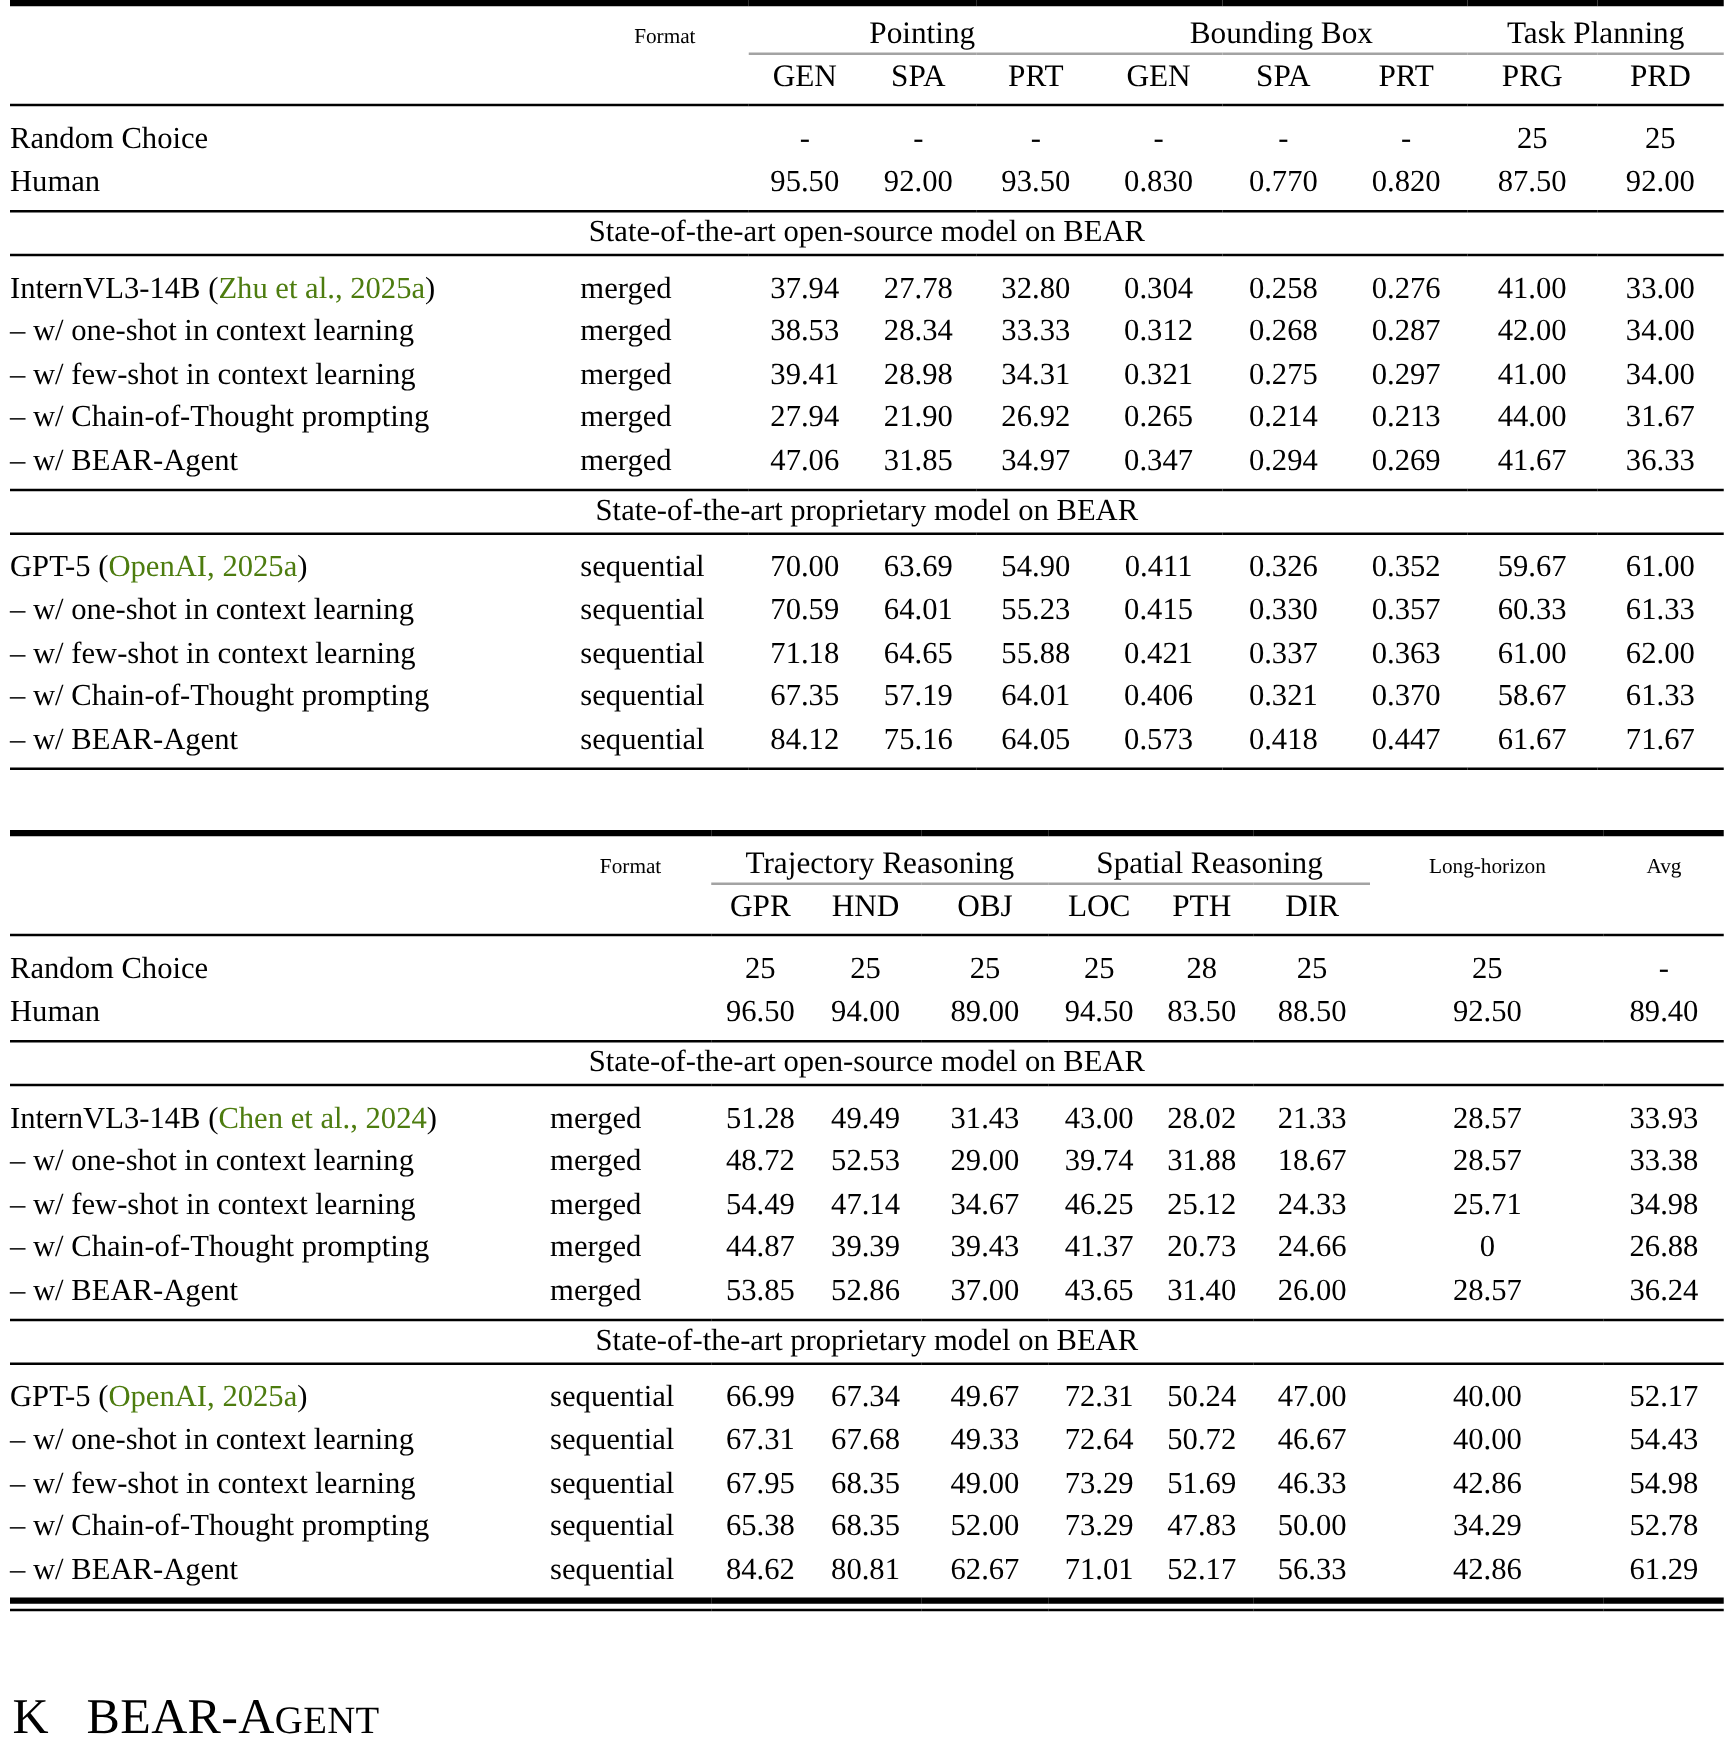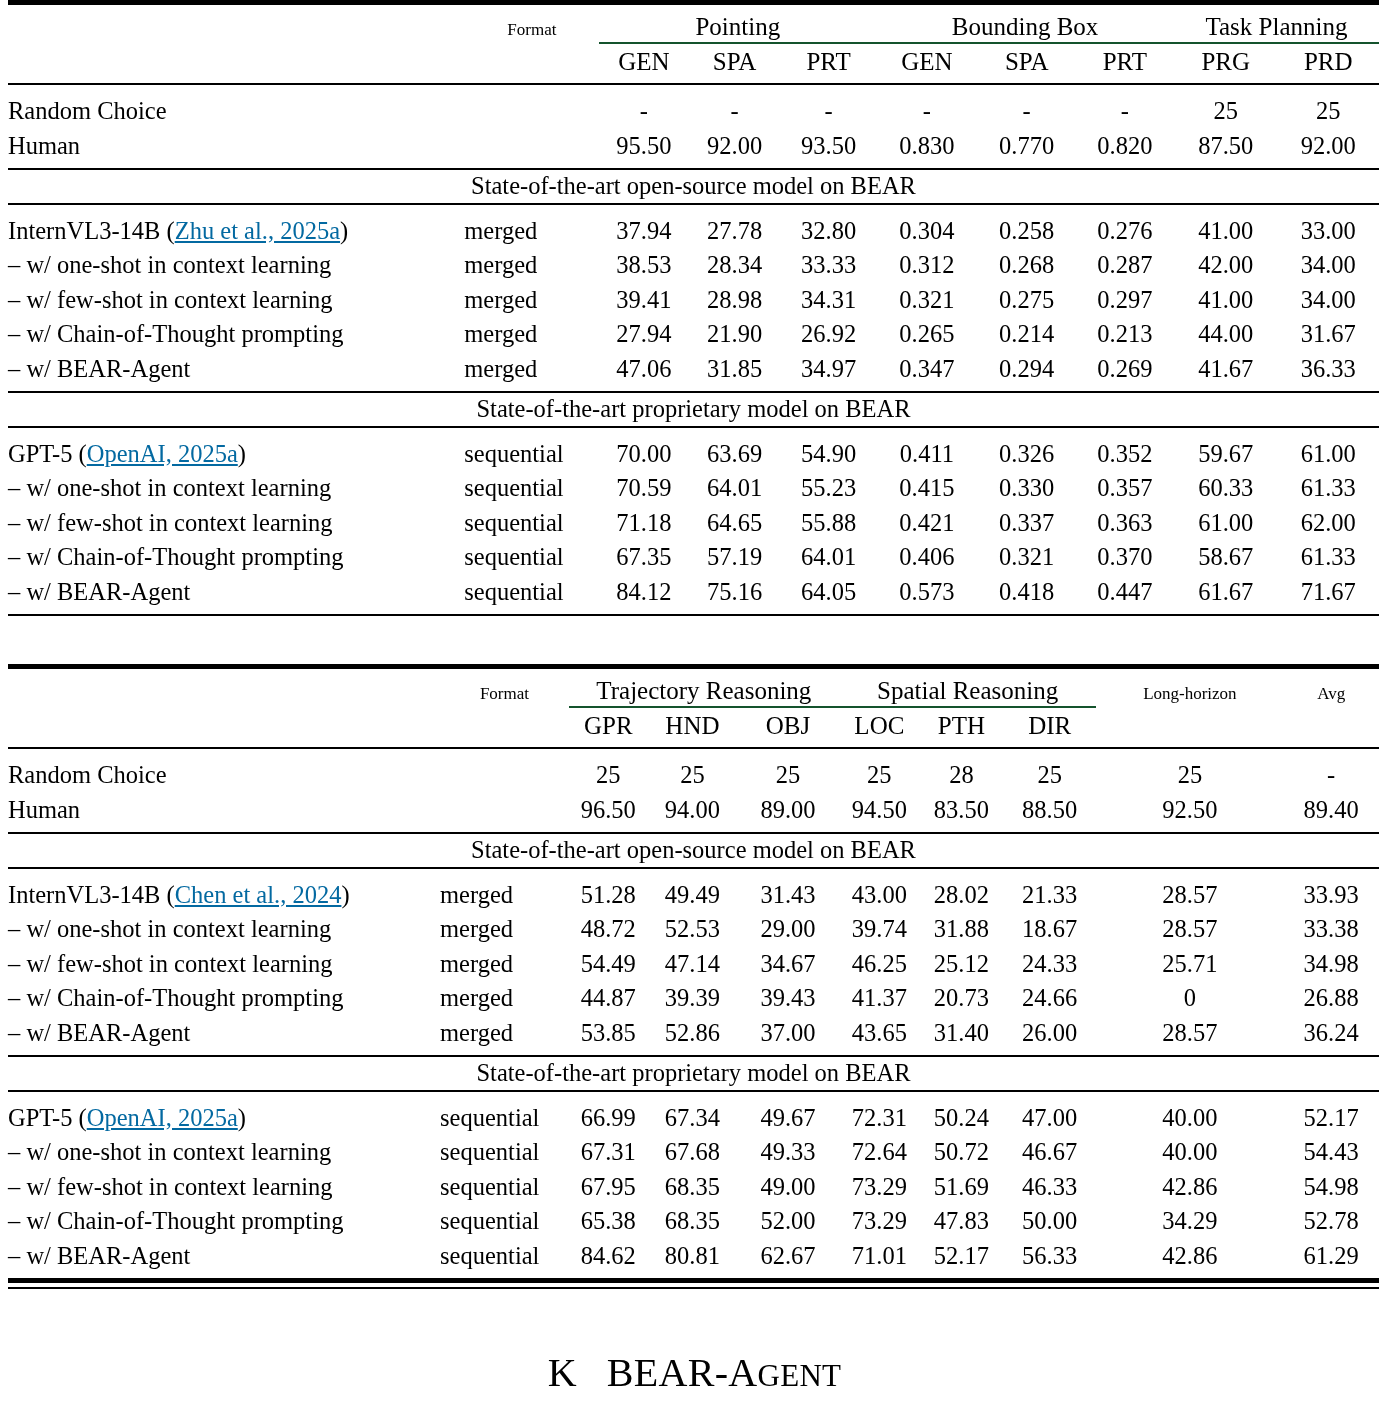--- a/index.html
+++ b/index.html
@@ -43,21 +43,21 @@
   .sp-1 td { height: 5px; font-size: 0; line-height: 0; }
 
   
   .grp {
     font-weight: bold;
     text-align: center;
     font-size: 25px;
     padding-bottom: 3px !important;
   }
   .grp-underline {
-    border-bottom: 2px solid #14532d;
+    border-bottom: 2px solid #a3a3a3;
   }
 
   .subhdr {
     text-align: center;
     font-size: 25px;
     padding-top: 5px !important;
     padding-bottom: 4px !important;
   }
 
   .fmt-hdr {
@@ -78,34 +78,34 @@
     padding-top: 5px !important;
     padding-bottom: 5px !important;
   }
   .num {
     text-align: center;
     padding-top: 5px !important;
     padding-bottom: 5px !important;
   }
   .b { font-weight: bold; }
 
-  .cite { color: #0369a1; text-decoration: underline; }
+  .cite { color: #4d7c0f; }
 
   .section-note {
     text-align: center;
     padding-top: 4px !important;
     padding-bottom: 4px !important;
     font-size: 24.5px;
   }
 
   
   .table-gap { height: 48px; }
 
   
-  .heading-block { padding-left: 2px; text-align: center; }
+  .heading-block { padding-left: 2px; }
   h1.sec {
     font-size: 40px;
     font-weight: normal;
     margin: 0;
     padding: 0;
     letter-spacing: 0.3px;
     line-height: 1.1;
   }
   h1.sec .num-lbl { margin-right: 30px; }
   .smallcaps-big { font-size: 40px; }

